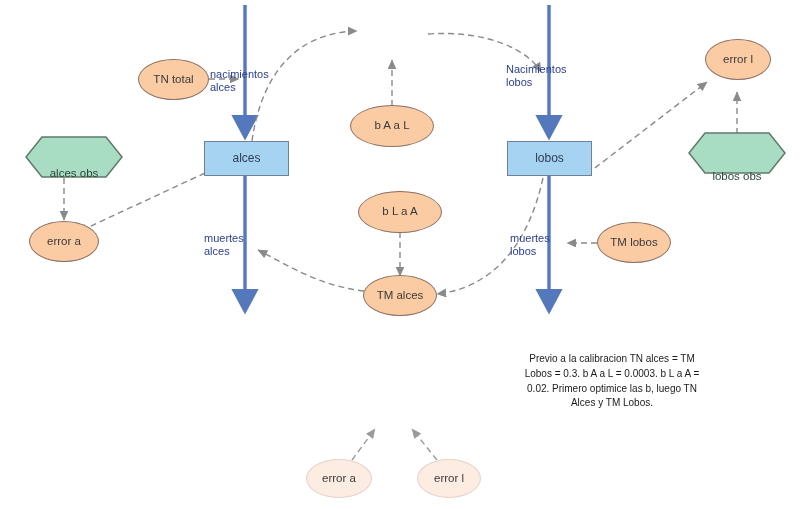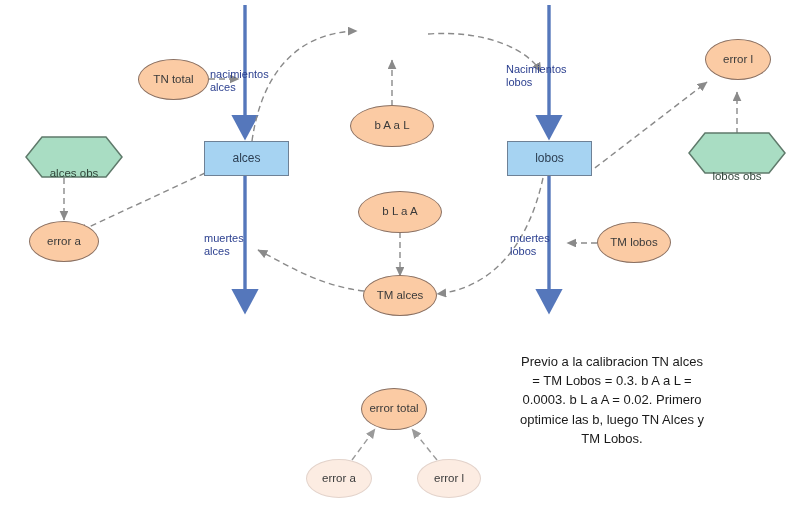--- a/index.html
+++ b/index.html
@@ -73,21 +73,21 @@
   .flowlabel {
     position: absolute;
     color: #2b3f8f;
     font-size: 11px;
     line-height: 1.22;
     z-index: 6;
     white-space: pre-line;
   }
   .note {
     position: absolute;
-    font-size: 13px;
+    font-size: 10px;
     line-height: 1.48;
     color: #1a1a1a;
     text-align: center;
     z-index: 6;
   }
 </style>
 </head>
 <body>
 
 <div id="canvas">
@@ -190,24 +190,20 @@
   </div>
 
   <div class="node ellipse" style="left:29px; top:221px; width:70px; height:41px;">
     <span>error a</span>
   </div>
 
   <div class="node ellipse" style="left:705px; top:39px; width:66px; height:41px;">
     <span>error l</span>
   </div>
 
-  <div class="node ellipse" style="left:361px; top:388px; width:66px; height:42px;">
-    <span>error
-total</span>
-  </div>
 
   <div class="node ellipse-pale" style="left:306px; top:459px; width:66px; height:39px;">
     <span>error a</span>
   </div>
 
   <div class="node ellipse-pale" style="left:417px; top:459px; width:64px; height:39px;">
     <span>error l</span>
   </div>
 
   <div class="hexwrap" style="left:25px; top:136px; width:98px; height:42px;">

